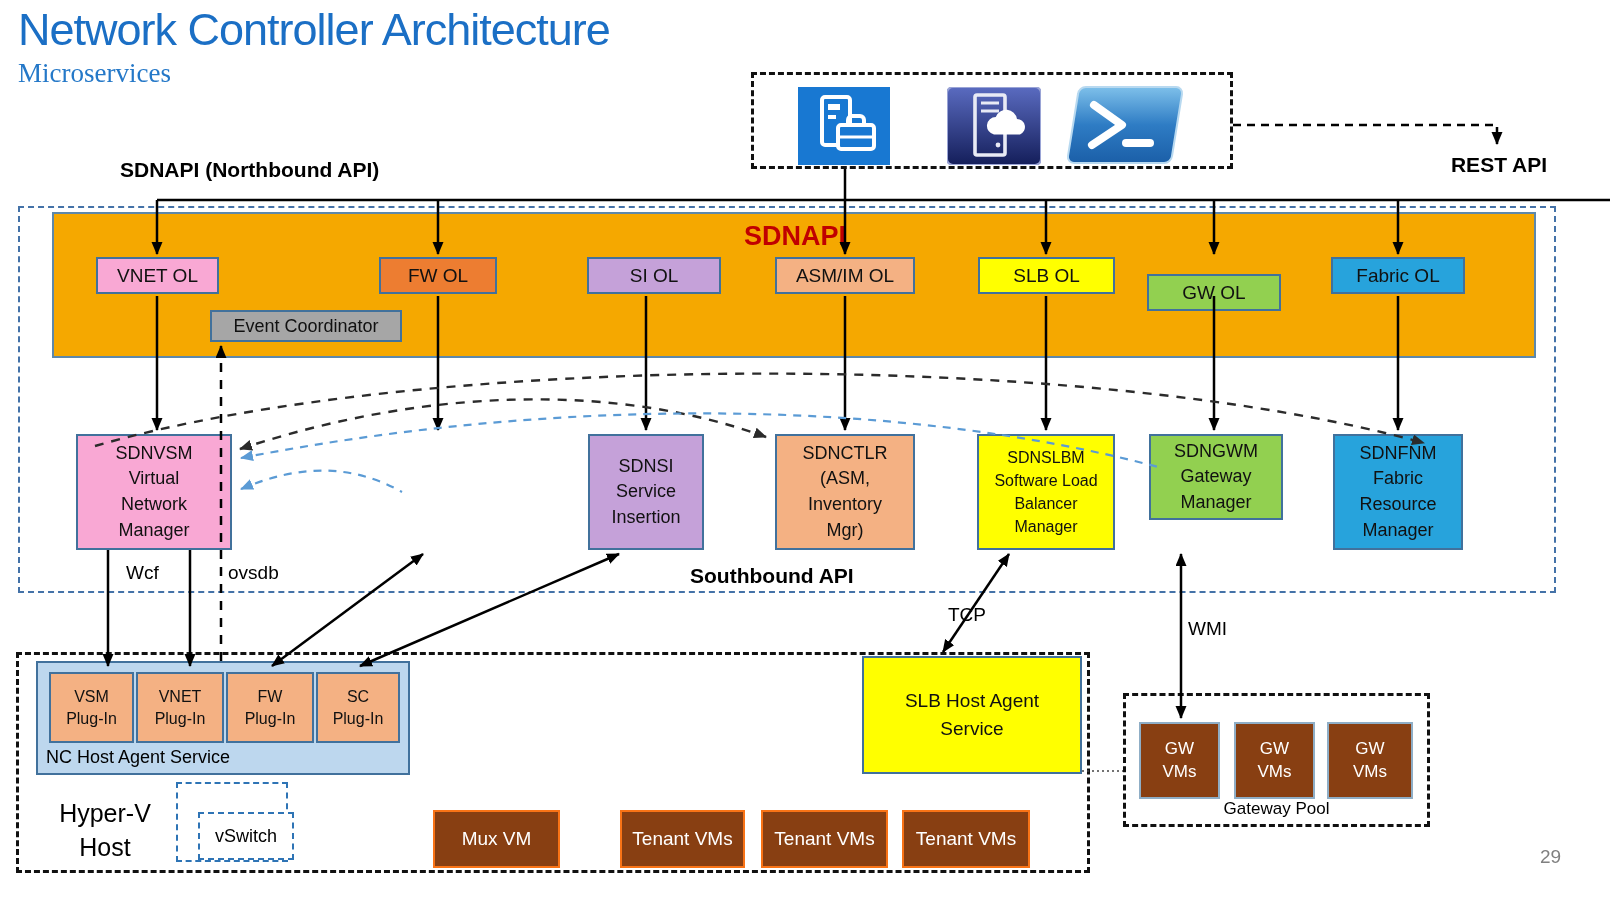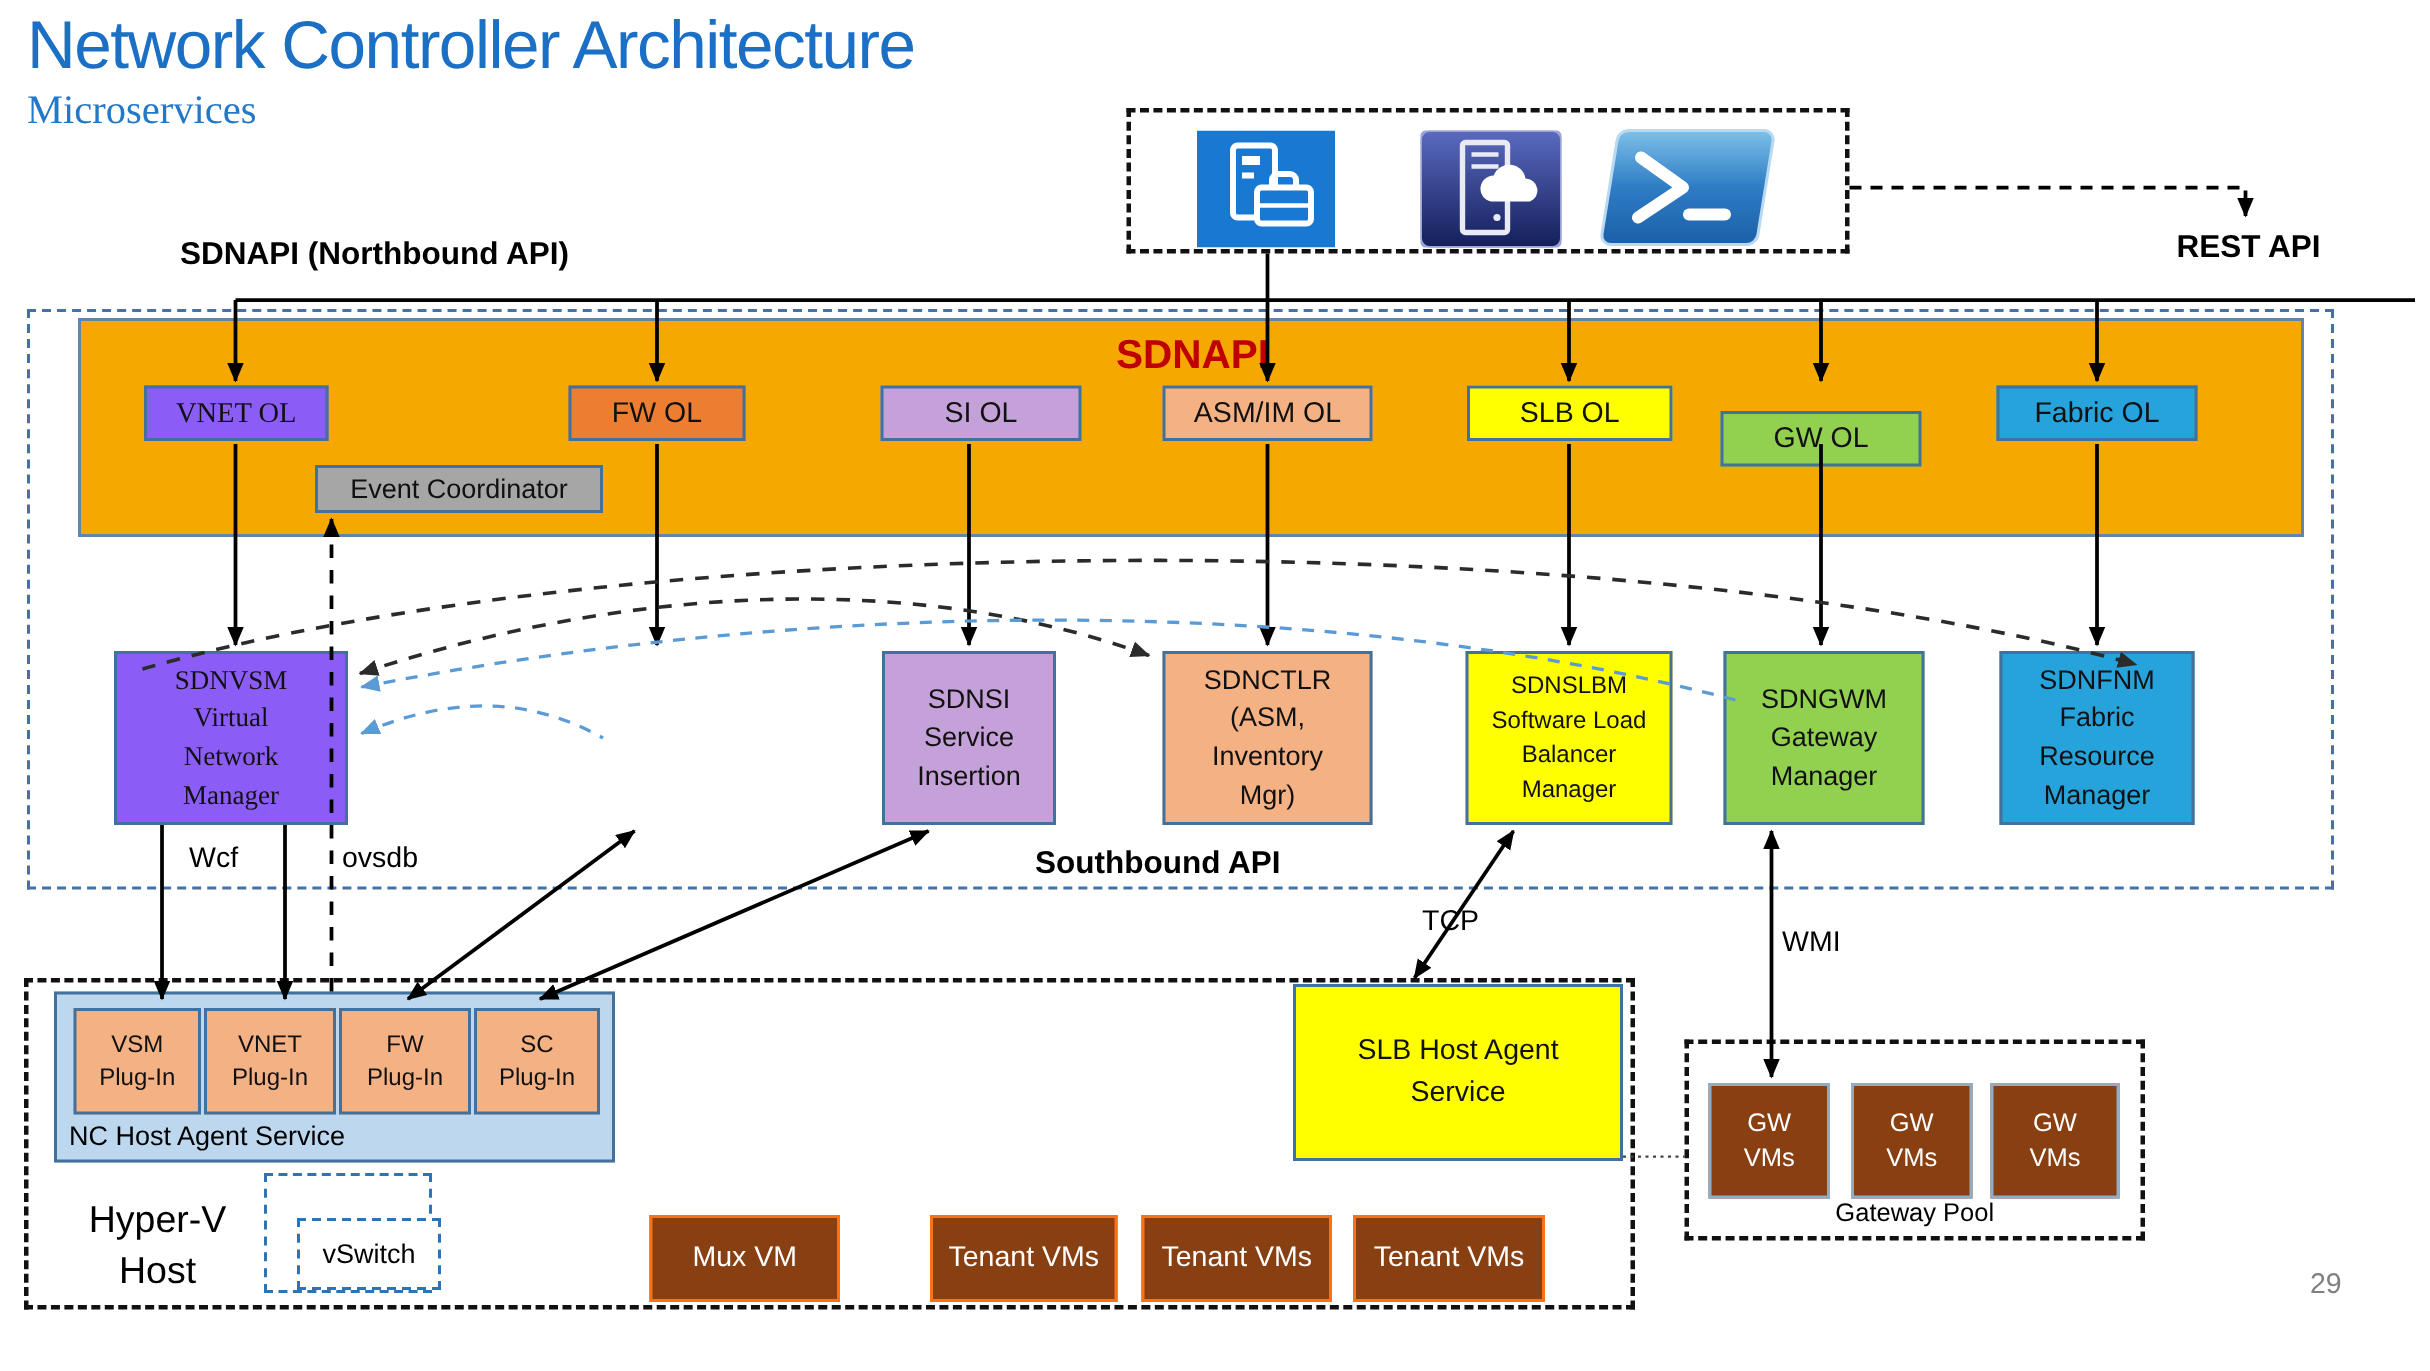--- a/index.html
+++ b/index.html
@@ -20,21 +20,21 @@
   .dashed-blue-big{border:2px dashed #4472A8;background:transparent;}
   .dashed-vswitch{border:2px dashed #2E74B5;background:transparent;}
 
   .orange-panel{background:#F5A800;border:2px solid #5D88AB;}
   .sdnapi-red{font-size:27px;font-weight:600;color:#C00000;}
 
   .node{border:2px solid #41719C;display:flex;align-items:center;justify-content:center;text-align:center;}
   .ol-box{font-size:19px;}
   .svc-box{font-size:18px;line-height:1.42;}
   .svc-sm{font-size:16px;line-height:1.45;}
-  .c-green{background:#8b5cf6;font-family:Liberation Serif, serif;}
+  .c-green{background:#f9a8d4;}
   .c-brightgreen{background:#92D050;}
   .c-orange{background:#ED7D31;}
   .c-purple{background:#C5A1D9;}
   .c-peach{background:#F4B183;}
   .c-yellow{background:#FFFF00;}
   .c-blue{background:#27A3DC;}
   .c-gray{background:#A6A6A6;font-size:18px;}
   .c-hostblue{background:#BDD7EE;}
   .vm{background:#883F12;border:2px solid #f97316;color:#fff;font-size:19px;}
   .gwvm{background:#883F12;border:2px solid #8FAEC6;color:#fff;font-size:17px;line-height:1.3;}
@@ -124,21 +124,21 @@
 Service
 Insertion</div>
   <div class="abs node svc-box pre c-peach" style="left:775px;top:434px;width:140px;height:116px;">SDNCTLR
 (ASM,
 Inventory
 Mgr)</div>
   <div class="abs node svc-sm pre c-yellow" style="left:977px;top:434px;width:138px;height:116px;">SDNSLBM
 Software Load
 Balancer
 Manager</div>
-  <div class="abs node svc-box pre c-brightgreen" style="left:1149px;top:434px;width:134px;height:116px;">SDNGWM
+  <div class="abs node svc-box pre c-brightgreen" style="left:1149px;top:434px;width:134px;height:86px;">SDNGWM
 Gateway
 Manager</div>
   <div class="abs node svc-box pre c-blue" style="left:1333px;top:434px;width:130px;height:116px;">SDNFNM
 Fabric
 Resource
 Manager</div>
 
   <div class="abs southbound" style="left:690px;top:564px;">Southbound API</div>
   <div class="abs small-label" style="left:126px;top:562px;">Wcf</div>
   <div class="abs small-label" style="left:228px;top:562px;">ovsdb</div>

